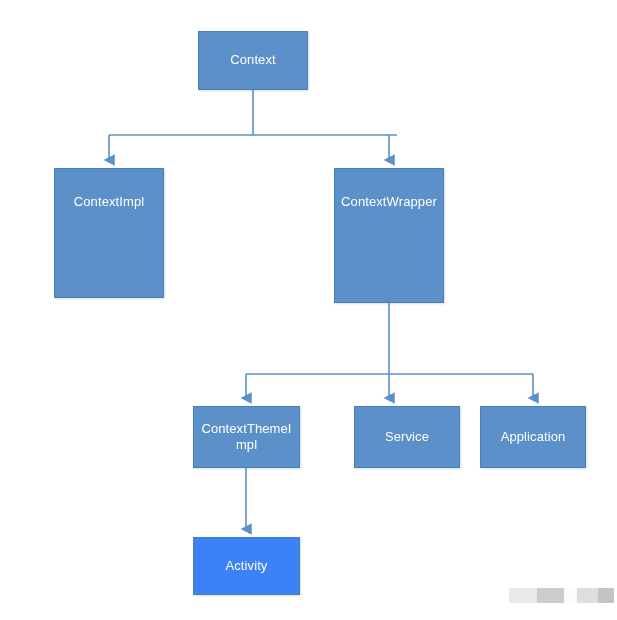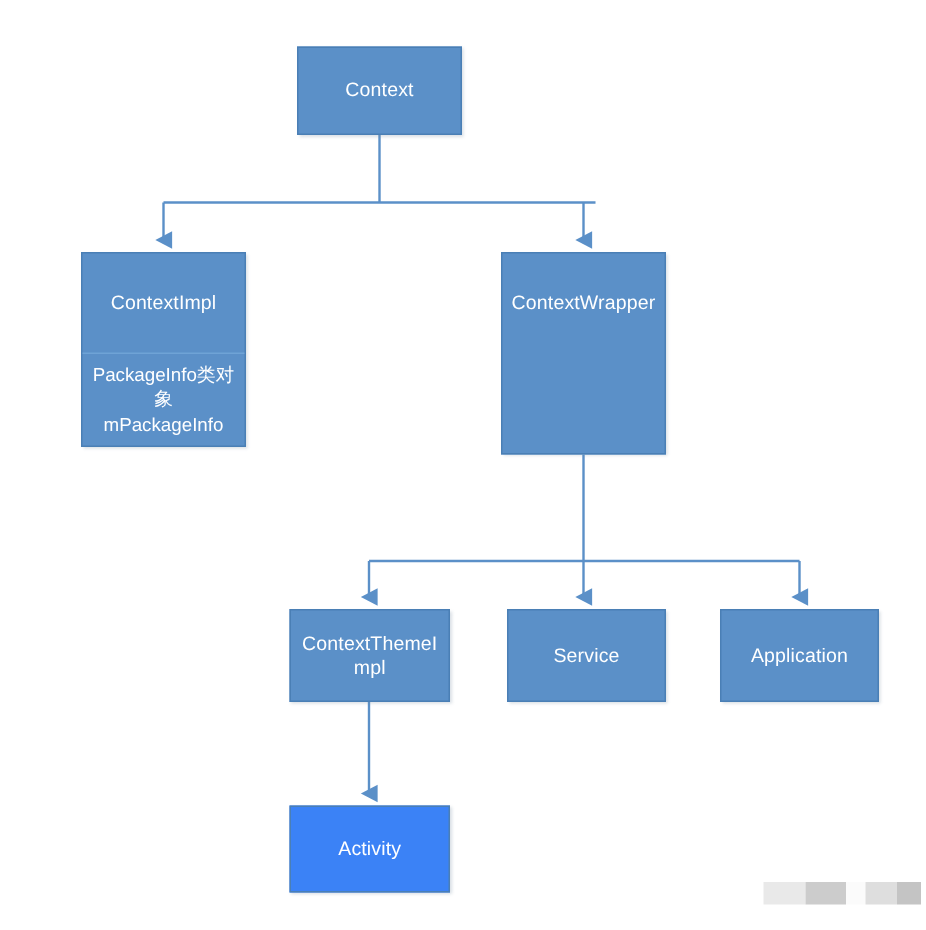--- a/index.html
+++ b/index.html
@@ -103,33 +103,31 @@
       <path d="M246,468 L246,529" stroke="#5b90c8" stroke-width="1.6" fill="none" marker-end="url(#arrowhead)"></path>
     </g>
   </svg>
 
   <div class="node" style="left: 198px; top: 31px; width: 110px; height: 59px; background: rgb(91, 144, 200); border-color: rgb(74, 127, 181); color: rgb(255, 255, 255);">
     <div class="node-title">Context</div>
   </div>
 
   <div class="node compartment" style="left: 54px; top: 168px; width: 110px; height: 130px; background: rgb(91, 144, 200); border-color: rgb(74, 127, 181); color: rgb(255, 255, 255);">
     <div class="node-title">ContextImpl</div>
-    <div class="node-body">PackageInfo类对象
-mPackageInfo</div>
   </div>
 
   <div class="node compartment" style="left: 334px; top: 168px; width: 110px; height: 135px; background: rgb(91, 144, 200); border-color: rgb(74, 127, 181); color: rgb(255, 255, 255);">
     <div class="node-title">ContextWrapper</div>
   </div>
 
   <div class="node" style="left: 193px; top: 406px; width: 107px; height: 62px; background: rgb(91, 144, 200); border-color: rgb(74, 127, 181); color: rgb(255, 255, 255);">
     <div class="node-title">ContextThemeImpl</div>
   </div>
 
-  <div class="node" style="left: 338px; top: 406px; width: 106px; height: 62px; background: rgb(91, 144, 200); border-color: rgb(74, 127, 181); color: rgb(255, 255, 255);">
+  <div class="node" style="left: 354px; top: 406px; width: 106px; height: 62px; background: rgb(91, 144, 200); border-color: rgb(74, 127, 181); color: rgb(255, 255, 255);">
     <div class="node-title">Service</div>
   </div>
 
   <div class="node" style="left: 480px; top: 406px; width: 106px; height: 62px; background: rgb(91, 144, 200); border-color: rgb(74, 127, 181); color: rgb(255, 255, 255);">
     <div class="node-title">Application</div>
   </div>
 
   <div class="node" style="left: 193px; top: 537px; width: 107px; height: 58px; background: #3b82f6; border-color: rgb(74, 127, 181); color: rgb(255, 255, 255);">
     <div class="node-title">Activity</div>
   </div>

